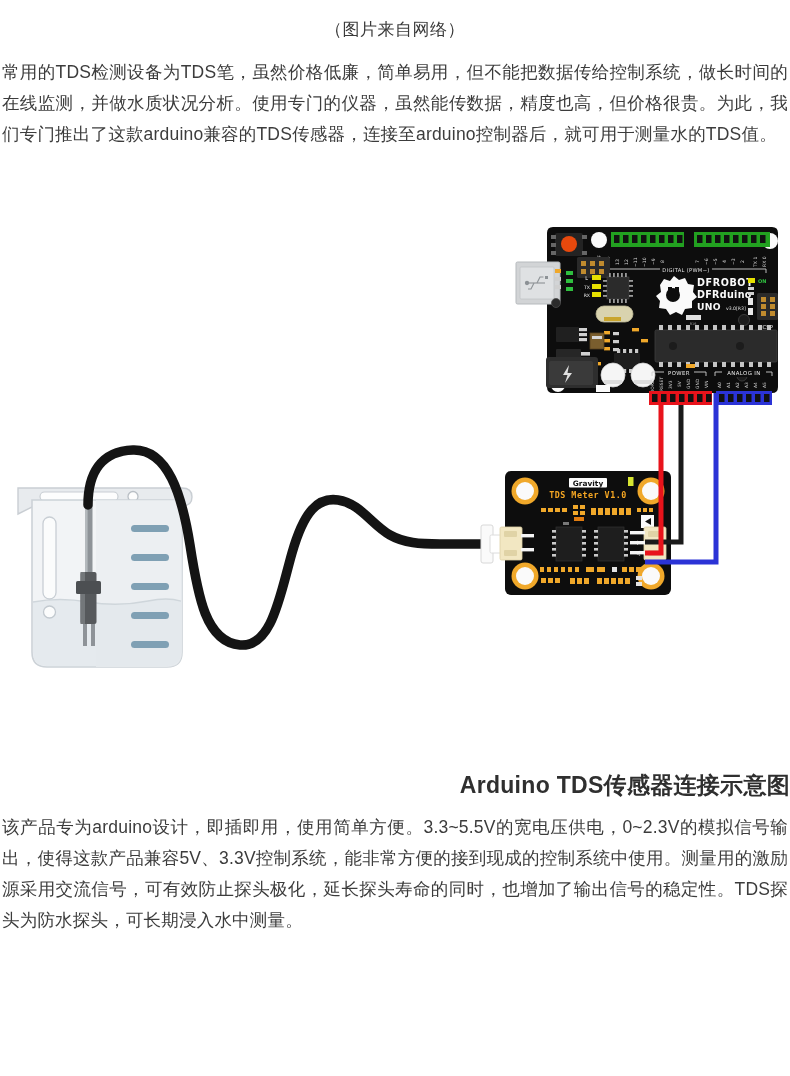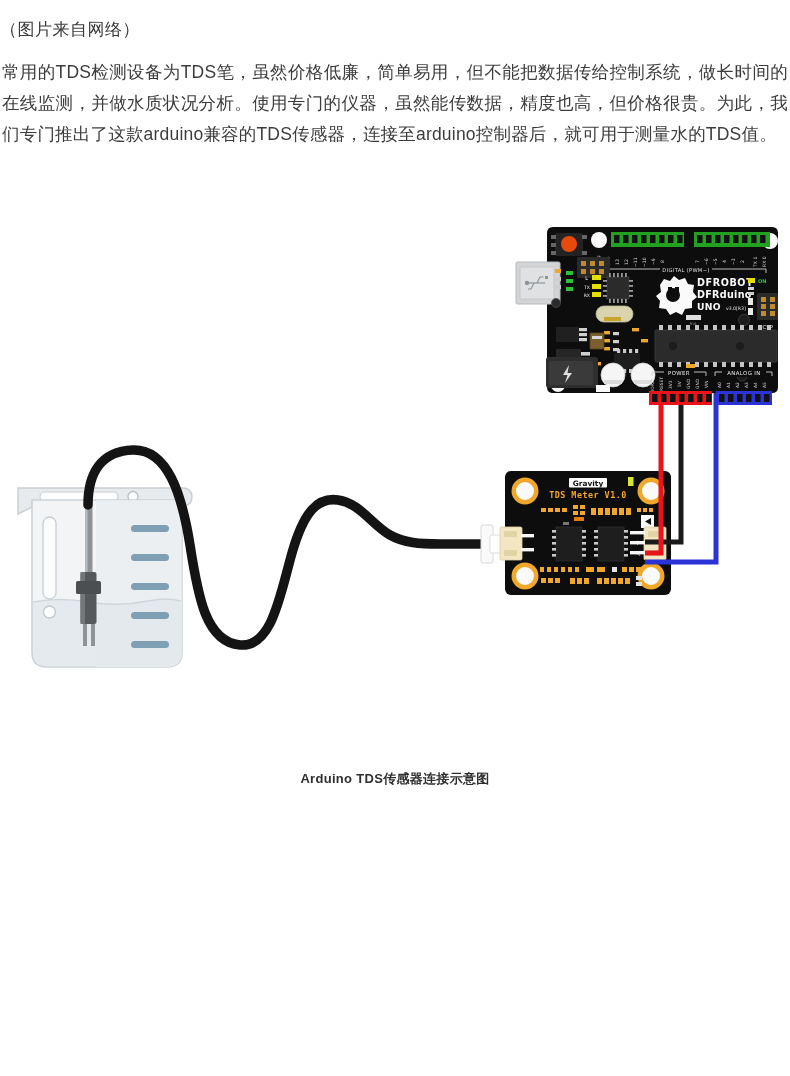--- a/index.html
+++ b/index.html
@@ -17,20 +17,21 @@
 
   .page {
     position: relative;
     width: 790px;
     height: 1076px;
     background: #fff;
   }
 
   
   .center-title {
+    text-align: center;
     font-size: 17px;
     color: #3a3a3a;
     font-weight: 400;
     letter-spacing: 0.5px;
   }
   .source-note {
     position: absolute;
     top: 18px;
     left: 0;
     width: 790px;
@@ -48,22 +49,22 @@
   }
   #intro-paragraph { top: 57px; }
   #desc-paragraph  { top: 812px; }
   #apps-paragraph  { top: 995px; }
 
   .diagram-caption {
     position: absolute;
     top: 770px;
     left: 0;
     width: 790px;
-    text-align: center;
-    font-size: 13px;
+    text-align: right;
+    font-size: 23px;
     font-weight: bold;
     color: #2f2f2f;
     letter-spacing: 0.3px;
   }
 
   
   .illustration {
     position: absolute;
     top: 205px;
     left: 0;
@@ -593,15 +594,16 @@
             <rect x="755" y="189" width="5.5" height="8"></rect>
               <rect x="764" y="189" width="5.5" height="8"></rect>
           </g>
         </g>
       </g>
     </svg>
   </div>
 
   <div class="diagram-caption">Arduino TDS传感器连接示意图</div>
 
+  <div class="para" id="desc-paragraph">该产品专为arduino设计，即插即用，使用简单方便。3.3~5.5V的宽电压供电，0~2.3V的模拟信号输出，使得这款产品兼容5V、3.3V控制系统，能非常方便的接到现成的控制系统中使用。测量用的激励源采用交流信号，可有效防止探头极化，延长探头寿命的同时，也增加了输出信号的稳定性。TDS探头为防水探头，可长期浸入水中测量。</div>
 
 
 </div>
 
 </body></html>

